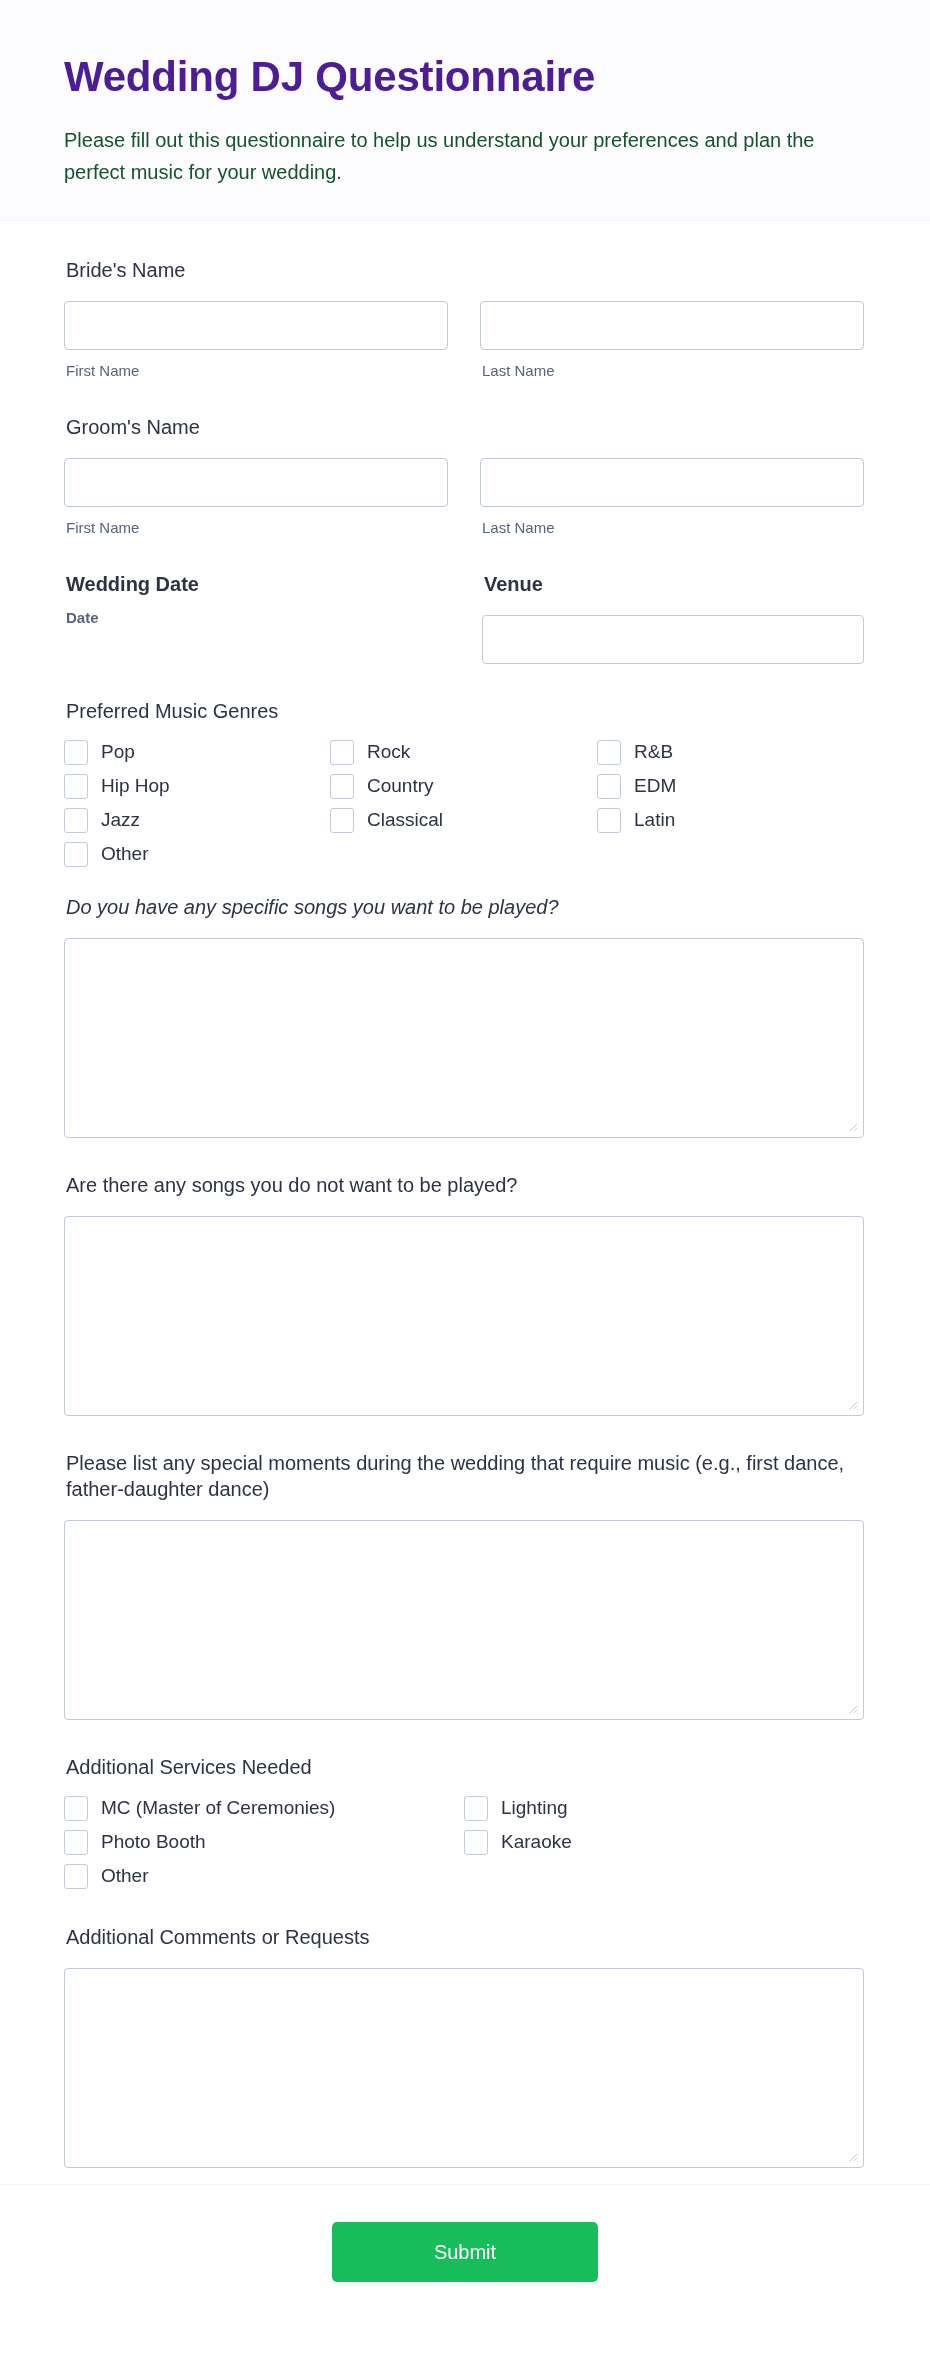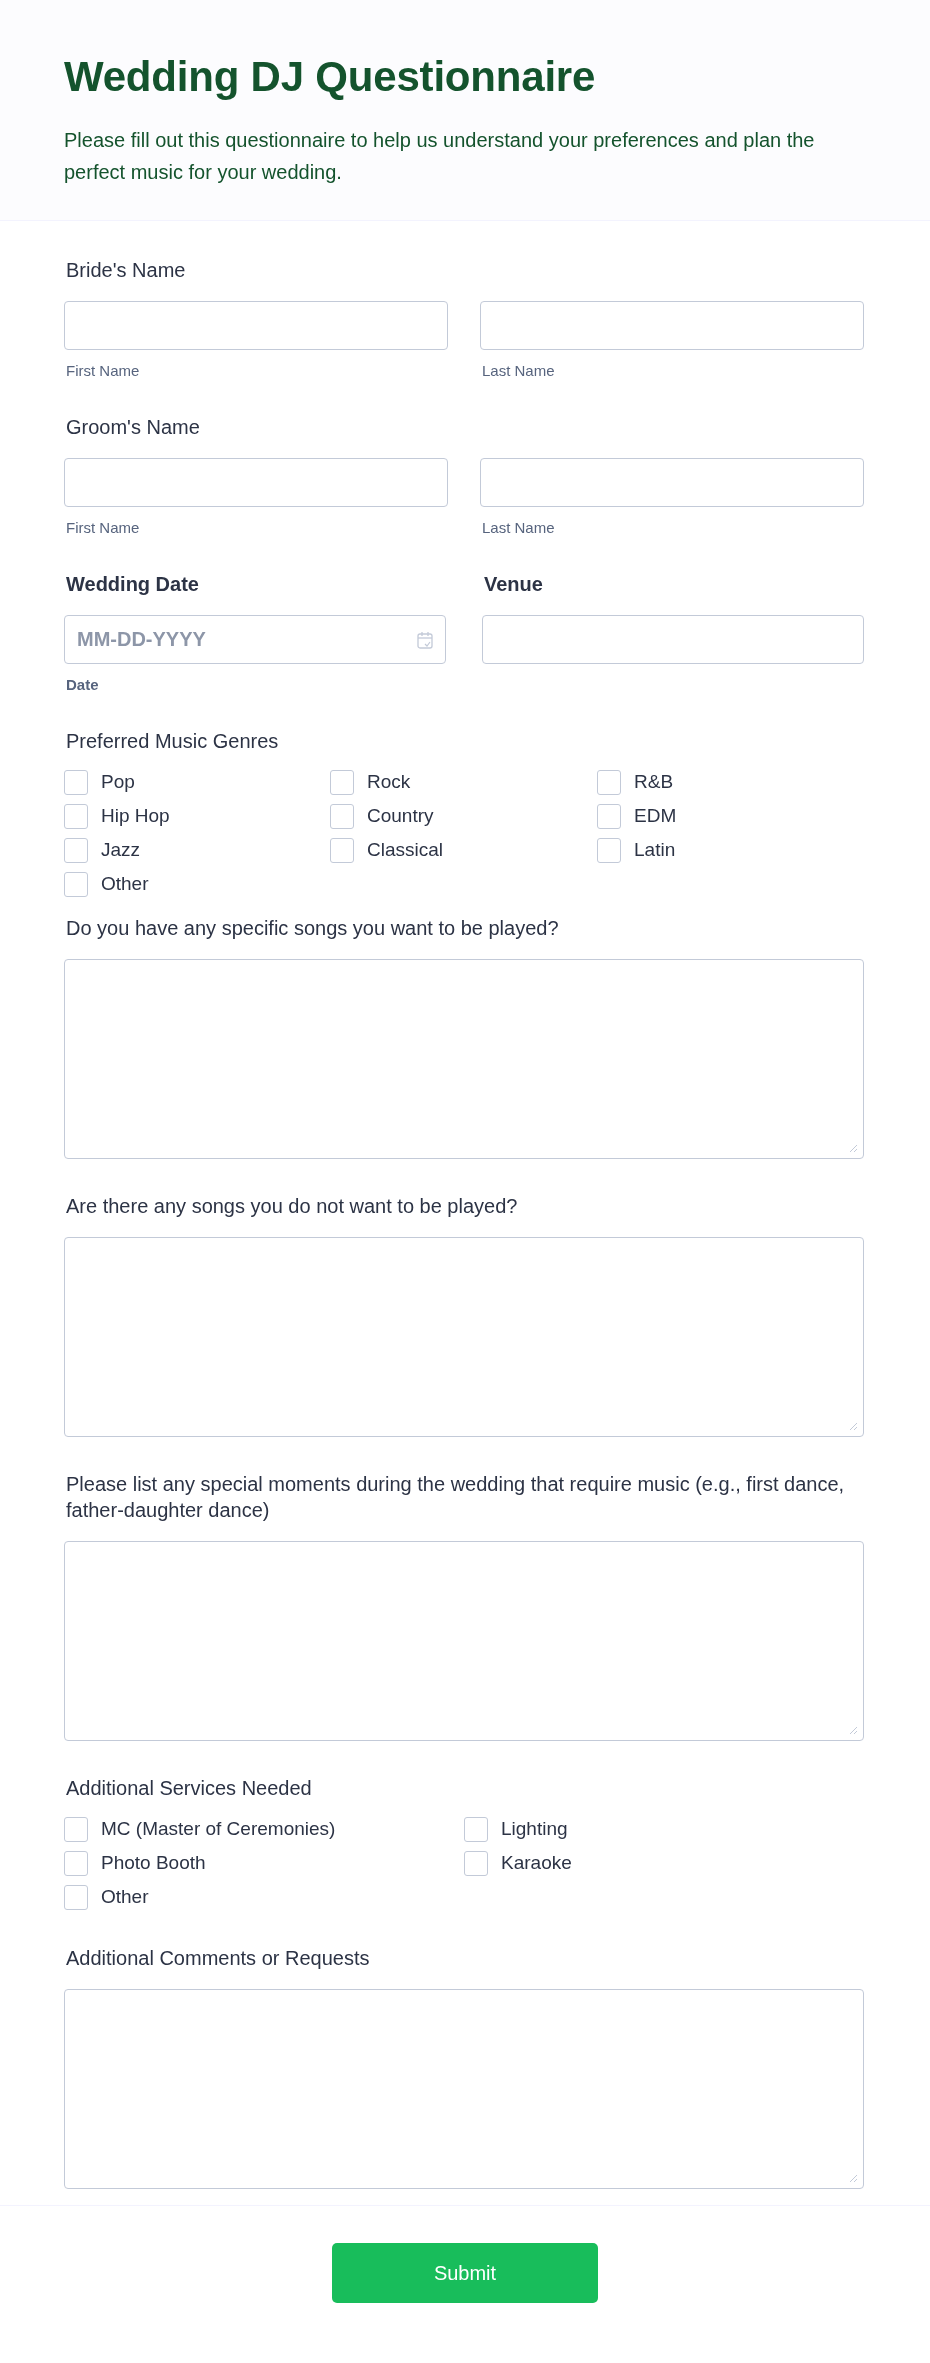--- a/index.html
+++ b/index.html
@@ -2,21 +2,21 @@
 <html><head>
   <meta charset="utf-8">
   <style>
     * { box-sizing: border-box; margin: 0; padding: 0; }
     html, body { width: 930px; background: #ffffff; }
     body { font-family: "Liberation Sans", "DejaVu Sans", sans-serif; color: #2c3345; }
     .header {
       height: 221px; background: #fcfcfe; border-bottom: 1px solid #f3f3fe;
       padding: 52px 64px 0 64px;
     }
-    .title { font-size: 42px; font-weight: 700; color: #14532d; line-height: 50px; letter-spacing: -0.2px; }
+    .title { font-size: 42px; font-weight: 700; color: #4c1d95; line-height: 50px; letter-spacing: -0.2px; }
     .subtitle { font-size: 20px; color: #14532d; line-height: 32px; margin-top: 22px; max-width: 820px; }
     .form { padding: 0 66px 0 64px; }
     .field { margin-top: 34px; }
     .field:first-child { margin-top: 36px; }
     .label { font-size: 20px; color: #2c3345; line-height: 26px; padding-left: 2px; }
     .row { display: flex; gap: 32px; margin-top: 18px; }
     .col { flex: 1; }
     .input {
       width: 100%; height: 49px; border: 1.5px solid #c3cad8; border-radius: 4px;
       background: #fff; display: flex; align-items: center; padding: 0 12px;
@@ -80,32 +80,20 @@
       <div class="col">
         <div class="input"></div>
         <div class="sublabel">Last Name</div>
       </div>
     </div>
   </div>
 
   <div class="field pair">
     <div class="col">
       <div class="label">Wedding Date</div>
-      <div class="input date-input" style="margin-top:18px;">
-        <span>MM-DD-YYYY</span>
-        <span style="display:flex;">
-          <svg width="16" height="18" viewBox="0 0 16 18">
-            <rect x="1" y="3" width="14" height="14" rx="2" fill="none" stroke="#c3cad8" stroke-width="1.3"></rect>
-            <line x1="1" y1="7" x2="15" y2="7" stroke="#c3cad8" stroke-width="1.3"></line>
-            <line x1="5" y1="1" x2="5" y2="5" stroke="#c3cad8" stroke-width="1.3"></line>
-            <line x1="11" y1="1" x2="11" y2="5" stroke="#c3cad8" stroke-width="1.3"></line>
-            <polyline points="8,13 10,15 13,11" fill="none" stroke="#c3cad8" stroke-width="1.2"></polyline>
-          </svg>
-        </span>
-      </div>
       <div class="sublabel">Date</div>
     </div>
     <div class="col">
       <div class="label">Venue</div>
       <div class="input" style="margin-top:18px;"></div>
     </div>
   </div>
 
   <div class="field">
     <div class="label">Preferred Music Genres</div>
@@ -146,21 +134,21 @@
           <span class="box"></span>
           <span class="check-label">Latin</span>
         </label>
       <label class="check">
           <span class="box"></span>
           <span class="check-label">Other</span>
         </label>
     </div>
   </div>
 
-  <div class="field" style="margin-top:19px;">
+  <div class="field" style="margin-top:28px;font-style:italic;">
     <div class="label">Do you have any specific songs you want to be played?</div>
     <div class="textarea">
       <svg class="grip" viewBox="0 0 10 10">
           <line x1="9" y1="2" x2="2" y2="9" stroke="#c3cad8" stroke-width="1"></line>
           <line x1="9" y1="6" x2="6" y2="9" stroke="#c3cad8" stroke-width="1"></line>
         </svg>
     </div>
   </div>
 
   <div class="field">

